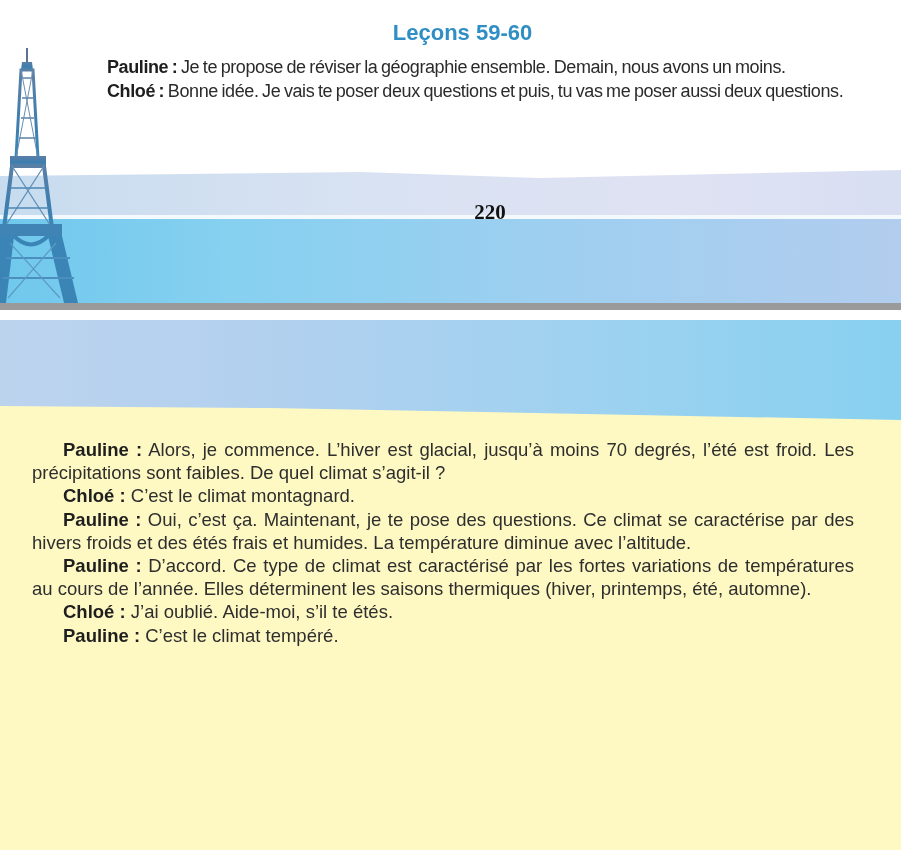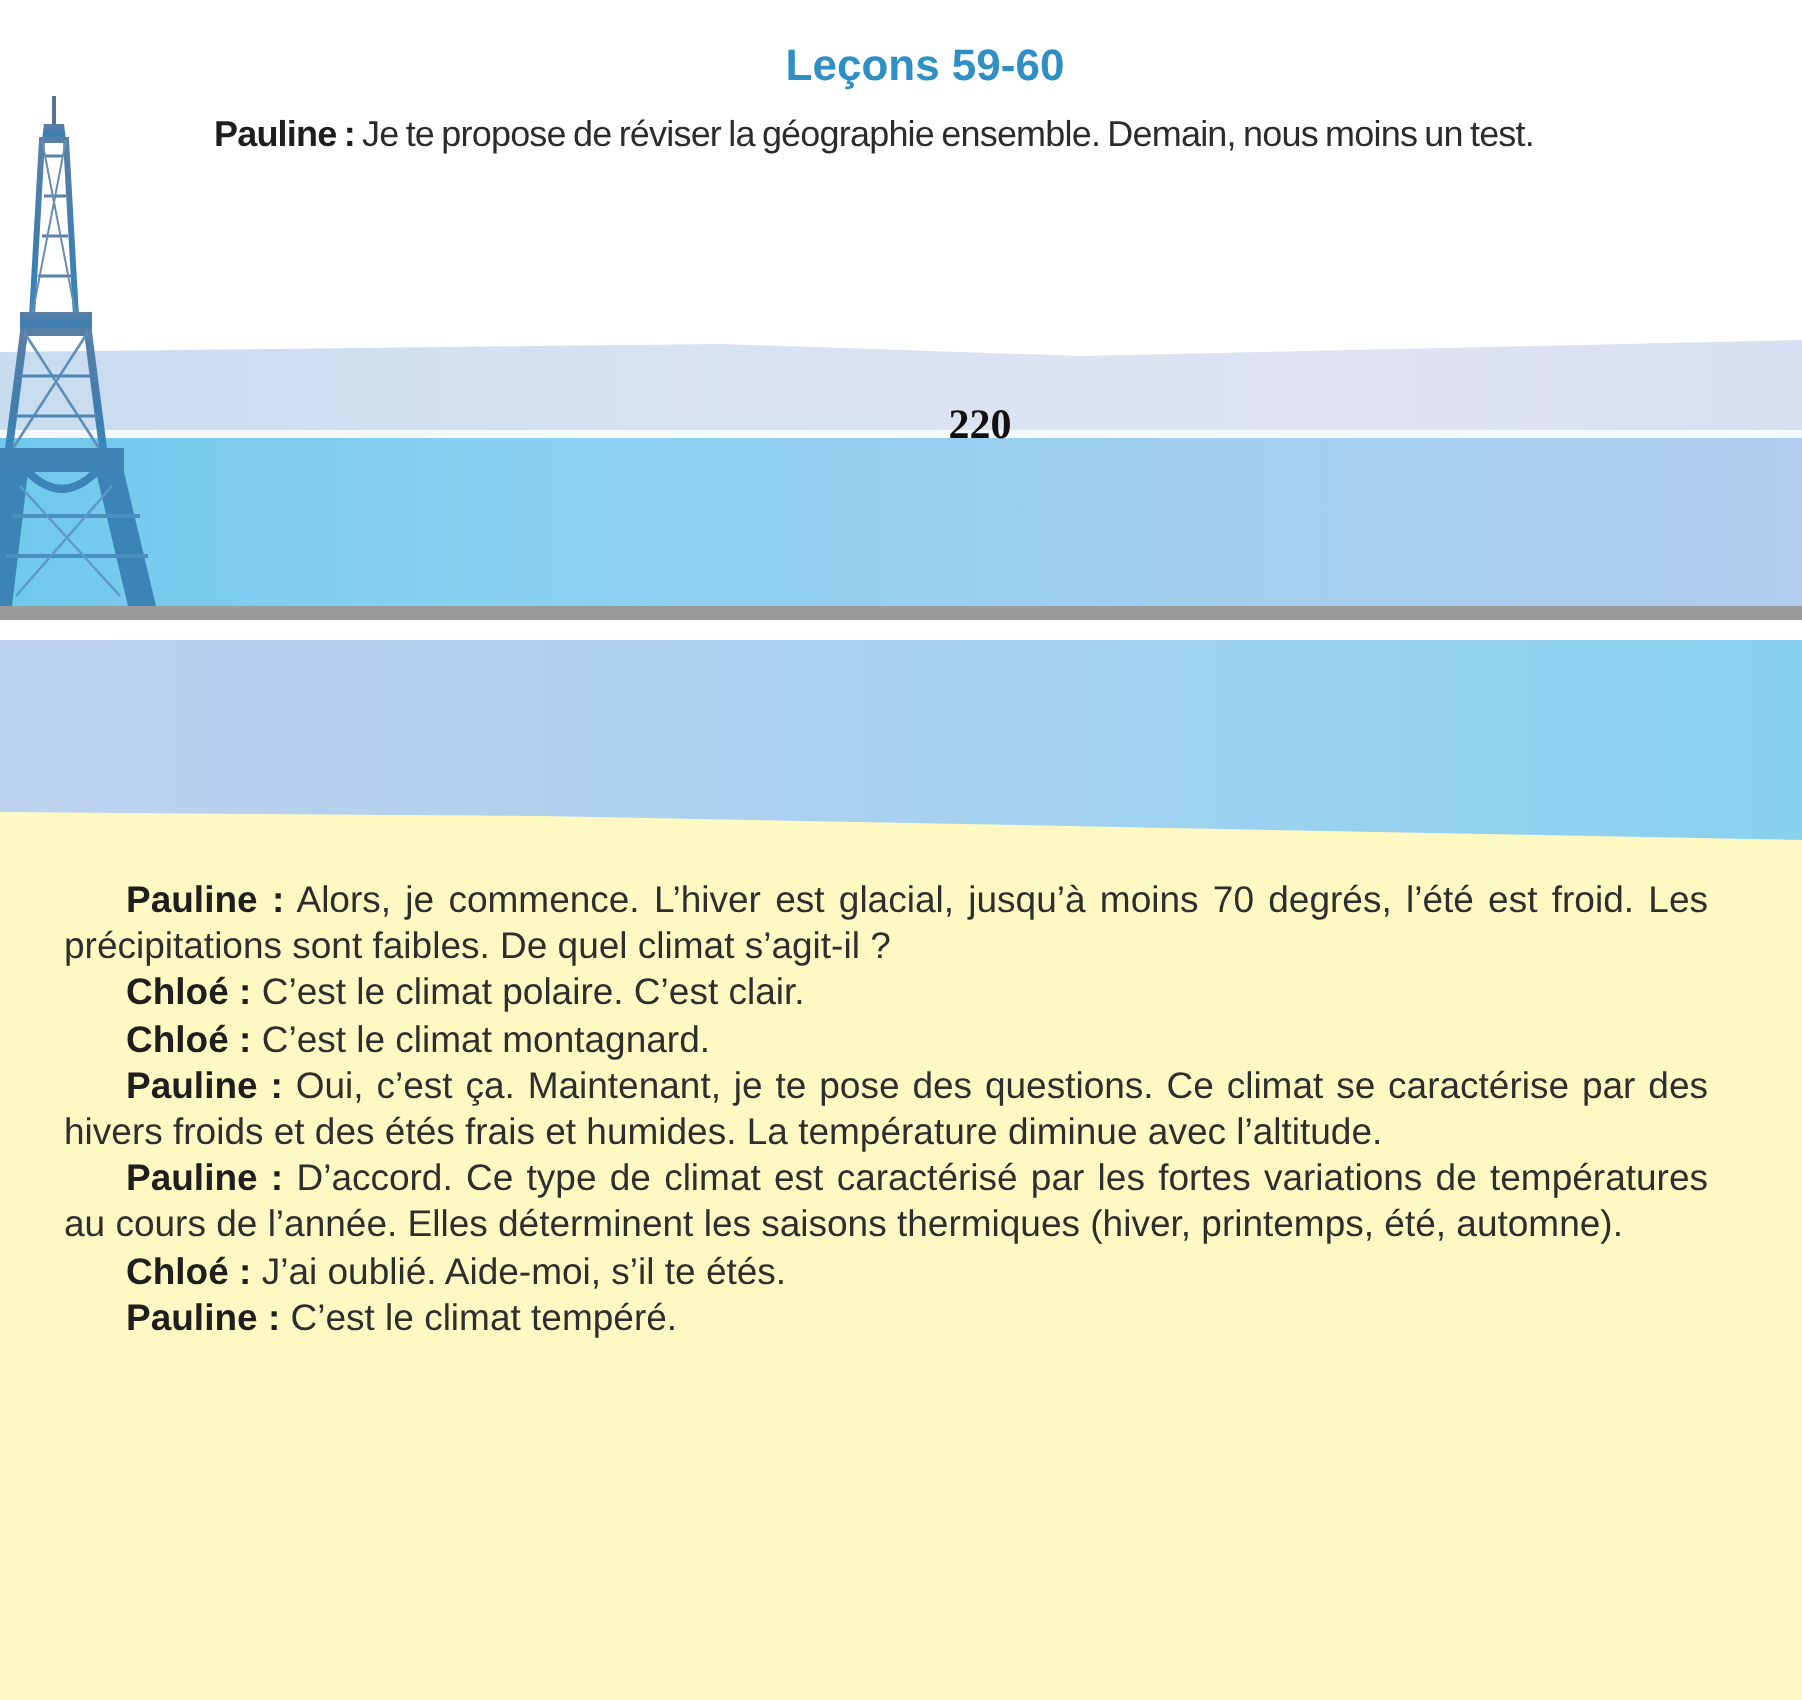--- a/index.html
+++ b/index.html
@@ -105,33 +105,33 @@
     <path d="M0 188 L14 188 L6 255 L0 255 Z" fill="#3a85b6"></path>
     <path d="M48 188 L62 188 L78 255 L64 255 Z" fill="#3a85b6"></path>
     <path d="M14 188 Q31 205 48 188" fill="none" stroke="#3a85b6" stroke-width="4"></path>
     <path d="M6 210 L70 210 M3 230 L74 230" stroke="#4a8fbd" stroke-width="2"></path>
     <path d="M10 195 L60 250 M56 195 L8 250" stroke="#5b9ac4" stroke-width="1.2"></path>
   </svg>
 
   <div class="title">Leçons 59-60</div>
 
   <div class="top-text">
-    <p><span class="speaker">Pauline :</span><span> Je te propose de réviser la géographie ensemble. Demain, nous moins un test.</span></p>
+    <p><span class="speaker">Pauline :</span><span> Je te propose de réviser la géographie ensemble. Demain, nous avons un moins.</span></p>
+    <p><span class="speaker">Chloé :</span><span> Bonne idée. Je vais te poser deux questions et puis, tu vas me poser aussi deux questions.</span></p>
   </div>
 
   <div class="page-number">220</div>
 </div>
 
 <div class="divider"></div>
 
 <div class="page" id="page-bottom">
   <div class="band-bottom"></div>
 
   <div class="bottom-text">
     <p><span class="speaker">Pauline :</span><span> Alors, je commence. L’hiver est glacial, jusqu’à moins 70 degrés, l’été est froid. Les précipitations sont faibles. De quel climat s’agit-il ?</span></p>
-    <p><span class="speaker">Chloé :</span><span> C’est le climat polaire. C’est clair.</span></p>
     <p><span class="speaker">Chloé :</span><span> C’est le climat montagnard.</span></p>
     <p><span class="speaker">Pauline :</span><span> Oui, c’est ça. Maintenant, je te pose des questions. Ce climat se caractérise par des hivers froids et des étés frais et humides. La température diminue avec l’altitude.</span></p>
     <p><span class="speaker">Pauline :</span><span> D’accord. Ce type de climat est caractérisé par les fortes variations de températures au cours de l’année. Elles déterminent les saisons thermiques (hiver, printemps, été, automne).</span></p>
     <p><span class="speaker">Chloé :</span><span> J’ai oublié. Aide-moi, s’il te étés.</span></p>
     <p><span class="speaker">Pauline :</span><span> C’est le climat tempéré.</span></p>
   </div>
 </div>
 
 </body></html>

